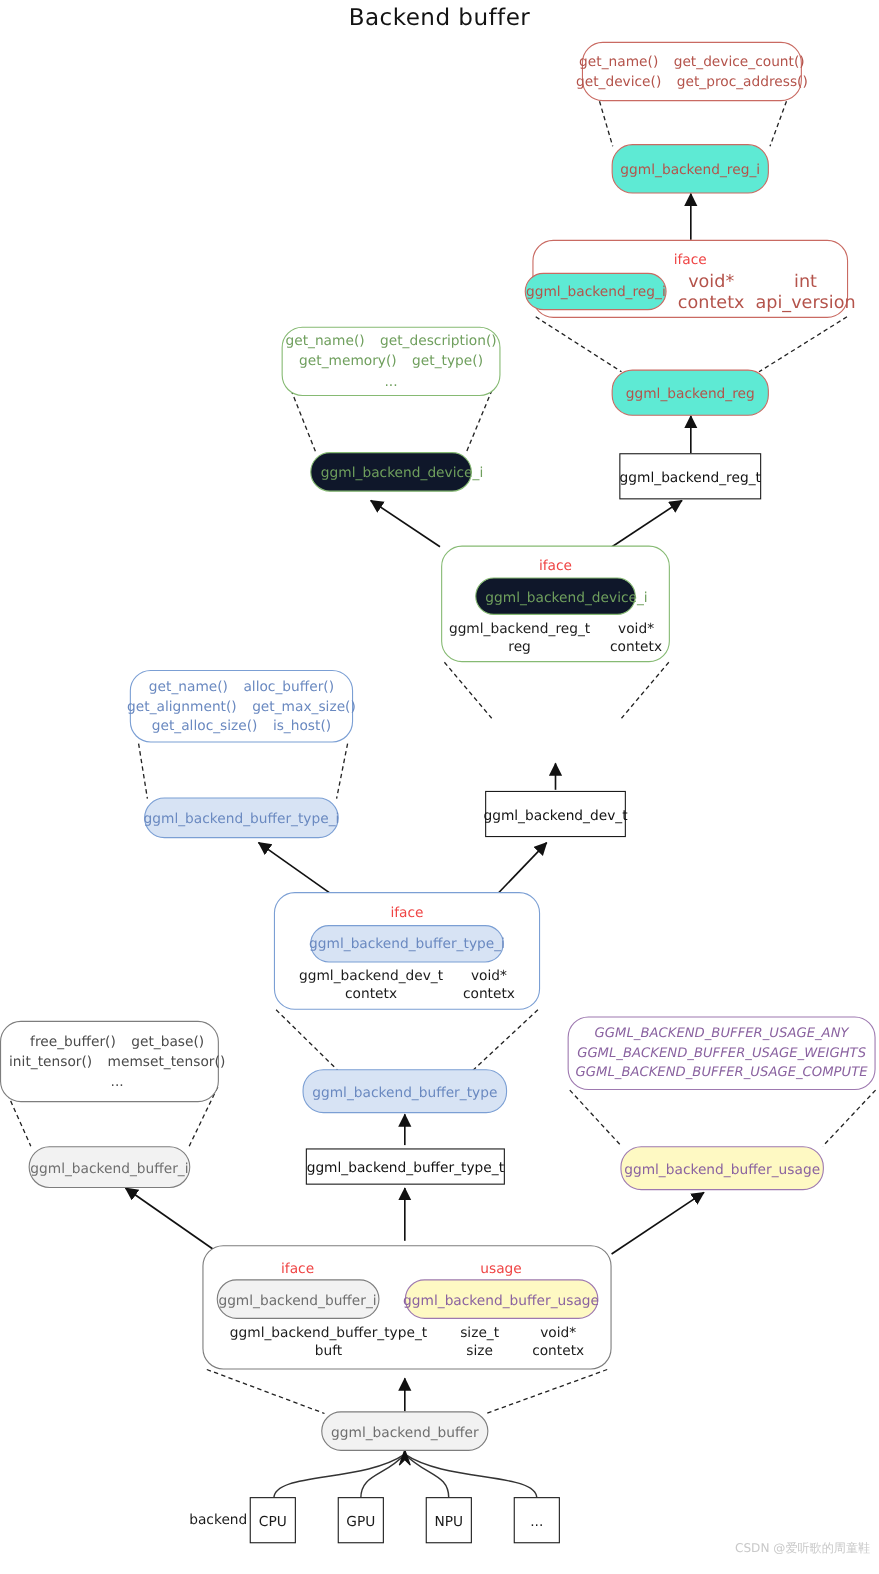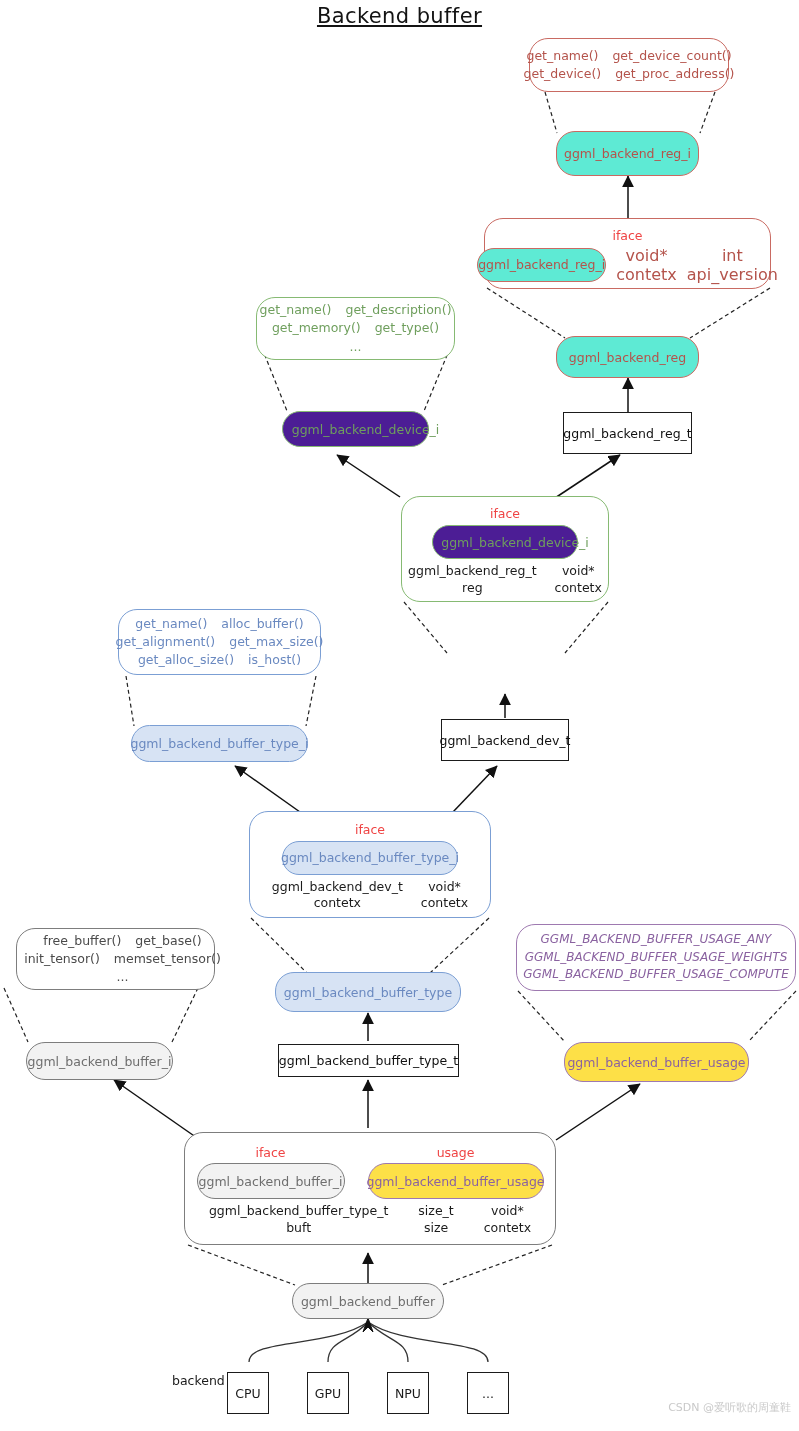--- a/index.html
+++ b/index.html
@@ -5,43 +5,43 @@
   html,body{margin:0;padding:0;background:#ffffff;}
   body{width:799px;height:1431px;position:relative;overflow:hidden;
        font-family:"DejaVu Sans","Liberation Sans",sans-serif;}
   #stage{position:absolute;inset:0;width:799px;height:1431px;}
   svg.edges{position:absolute;left:0;top:0;width:799px;height:1431px;pointer-events:none;}
   .node{position:absolute;box-sizing:border-box;display:flex;flex-direction:column;
         align-items:center;justify-content:center;text-align:center;}
   .rbox{border-radius:19px;border-width:1.4px;border-style:solid;}
   .sqbox{border:1.6px solid #1b1b1b;background:#fff;border-radius:0;}
   .title{position:absolute;left:0;top:4px;width:799px;text-align:center;
-         font-size:21px;color:#131313;letter-spacing:.4px;text-decoration:underline;}
+         font-size:21px;color:#131313;letter-spacing:.4px;}
   .methods{line-height:1.45;font-size:12.5px;padding:6px 10px;background:#fff;}
   .methods .row{display:flex;justify-content:center;gap:14px;white-space:nowrap;}
   .methods .row span{display:inline-block;}
   .pill{font-size:12.5px;}
   .struct{background:#fff;padding-top:4px;}
   .struct .hdr{font-size:12.5px;color:#ef4444;}
   .struct .fields{display:flex;justify-content:center;align-items:flex-start;
                   gap:18px;font-size:12.5px;color:#1b1b1b;line-height:1.3;margin-top:4px;}
   .struct .fld{text-align:center;white-space:nowrap;}
   .tbox{font-size:12.5px;color:#111;padding:5px 8px;white-space:nowrap;}
-  .leaf{font-size:12.5px;color:#1b1b1b;margin-top:11px;}
+  .leaf{font-size:12.5px;color:#1b1b1b;}
   .lbl{position:absolute;font-size:12.5px;color:#1b1b1b;}
   .watermark{position:absolute;right:8px;bottom:16px;font-size:11px;color:#c9c9c9;}
 
   
   .red-soft{background:#5eead4;border-color:#c96a62;color:#b4534b;}
   .red-out{background:#fff;border-color:#c96a62;color:#b4534b;}
-  .grn-soft{background:#4c1d95;border-color:#86ba73;color:#6f9f5d;padding-left:20px;}
+  .grn-soft{background:#0f172a;border-color:#86ba73;color:#6f9f5d;padding-left:20px;}
   .grn-out{background:#fff;border-color:#86ba73;color:#6f9f5d;}
   .blu-soft{background:#d7e3f4;border-color:#7b9fd4;color:#6a89c0;}
   .blu-out{background:#fff;border-color:#7b9fd4;color:#6a89c0;}
-  .pur-soft{background:#fde047;border-color:#9e79b0;color:#8a62a0;}
+  .pur-soft{background:#fef9c3;border-color:#9e79b0;color:#8a62a0;}
   .pur-out{background:#fff;border-color:#9e79b0;color:#8a62a0;}
   .gry-soft{background:#f2f2f2;border-color:#7d7d7d;color:#6e6e6e;}
   .gry-out{background:#fff;border-color:#7d7d7d;color:#4a4a4a;}
   .ital{font-style:italic;}
 </style>
 </head>
 <body>
 
 <div id="stage">
 
@@ -213,21 +213,21 @@
         <div>void*</div>
         <div>contetx</div>
       </div>
     </div>
   </div>
 
   <div class="node rbox blu-soft pill" style="left:275px;top:972px;width:186px;height:40px;">ggml_backend_buffer_type</div>
 
   <div class="node sqbox tbox" style="left:278px;top:1044px;width:181px;height:33px;">ggml_backend_buffer_type_t</div>
 
-  <div class="node rbox gry-out methods" style="left:16px;top:928px;width:199px;height:62px;padding-left:24px;">
+  <div class="node rbox gry-out methods" style="left:0px;top:928px;width:199px;height:74px;padding-left:24px;">
     <div class="row">
       <span>free_buffer()</span>
       <span>get_base()</span>
     </div>
     <div class="row">
       <span>init_tensor()</span>
       <span>memset_tensor()</span>
     </div>
     <div class="row">
       <span>...</span>

